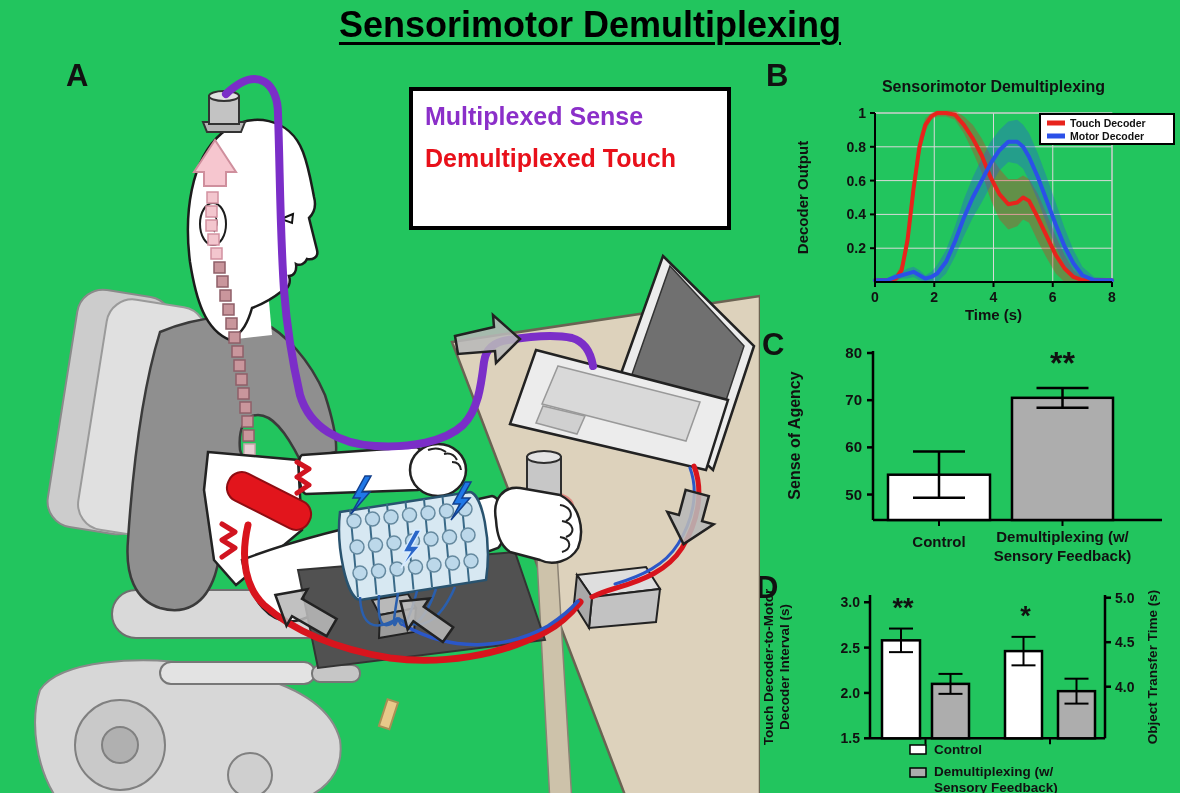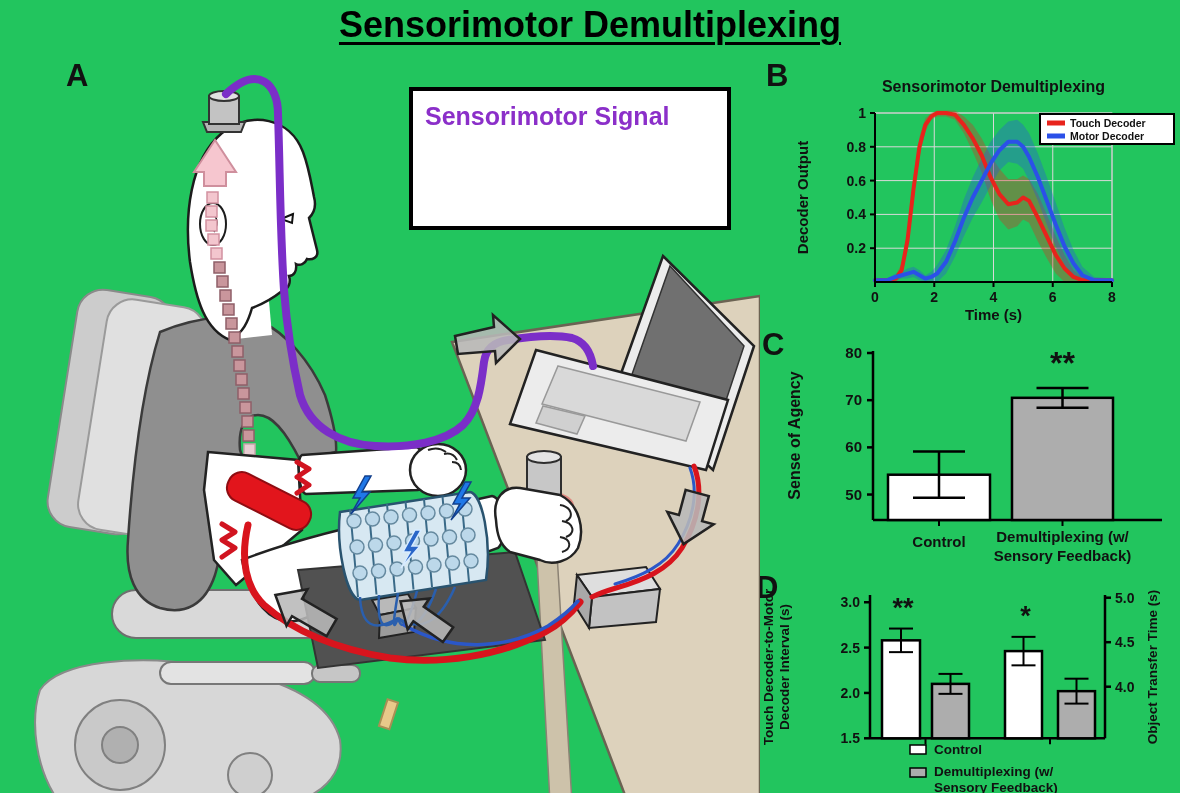--- a/index.html
+++ b/index.html
@@ -208,21 +208,22 @@
     </g>
     <g transform="translate(100,6)">
       <polygon points="365,476 353,498 360,498 351,514 370,492 362,492 371,476" fill="#1F78E8" stroke="#123f8c" stroke-width="1.5"></polygon>
     </g>
     <g transform="translate(50,54)">
       <polygon points="365,476 353,498 360,498 351,514 370,492 362,492 371,476" fill="#2a66c8" stroke="#d8ecff" stroke-width="1.5"></polygon>
     </g>
   </svg>
 
   <div class="a-legend">
-    <div id="aleg0" style="color: rgb(139, 47, 201);">Sensorimotor Signal</div>
+    <div id="aleg0" style="color: rgb(139, 47, 201);">Multiplexed Sense</div>
+    <div id="aleg1" style="color: rgb(232, 16, 26);">Demultiplexed Touch</div>
   </div>
 
   <svg id="chartB" width="410" height="262" style="position:absolute;left:770px;top:70px;">
       <line x1="164.25" y1="43" x2="164.25" y2="212" stroke="#d9d9d9" stroke-width="1"></line>
       <line x1="223.5" y1="43" x2="223.5" y2="212" stroke="#d9d9d9" stroke-width="1"></line>
       <line x1="282.75" y1="43" x2="282.75" y2="212" stroke="#d9d9d9" stroke-width="1"></line>
       <line x1="342" y1="43" x2="342" y2="212" stroke="#d9d9d9" stroke-width="1"></line>
       <line x1="105" y1="178.2" x2="342" y2="178.2" stroke="#d9d9d9" stroke-width="1"></line>
       <line x1="105" y1="144.39999999999998" x2="342" y2="144.39999999999998" stroke="#d9d9d9" stroke-width="1"></line>
       <line x1="105" y1="110.60000000000001" x2="342" y2="110.60000000000001" stroke="#d9d9d9" stroke-width="1"></line>

